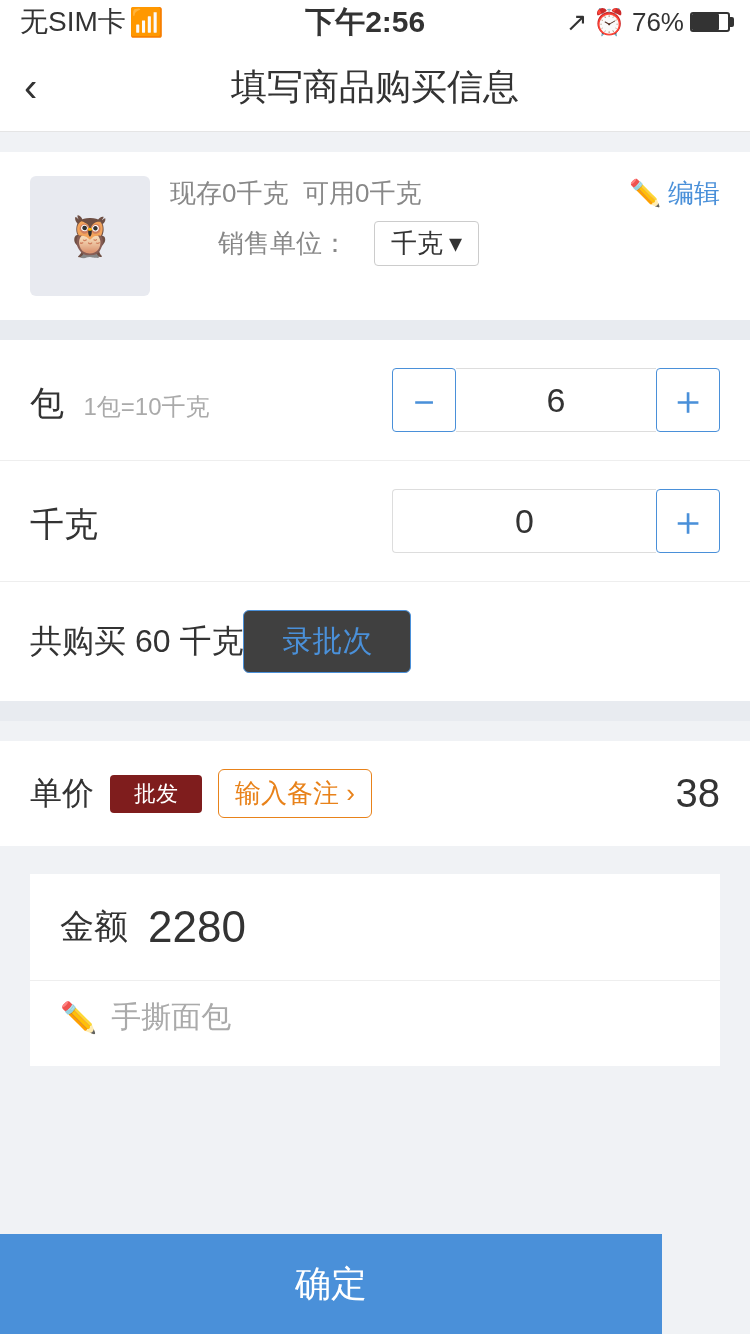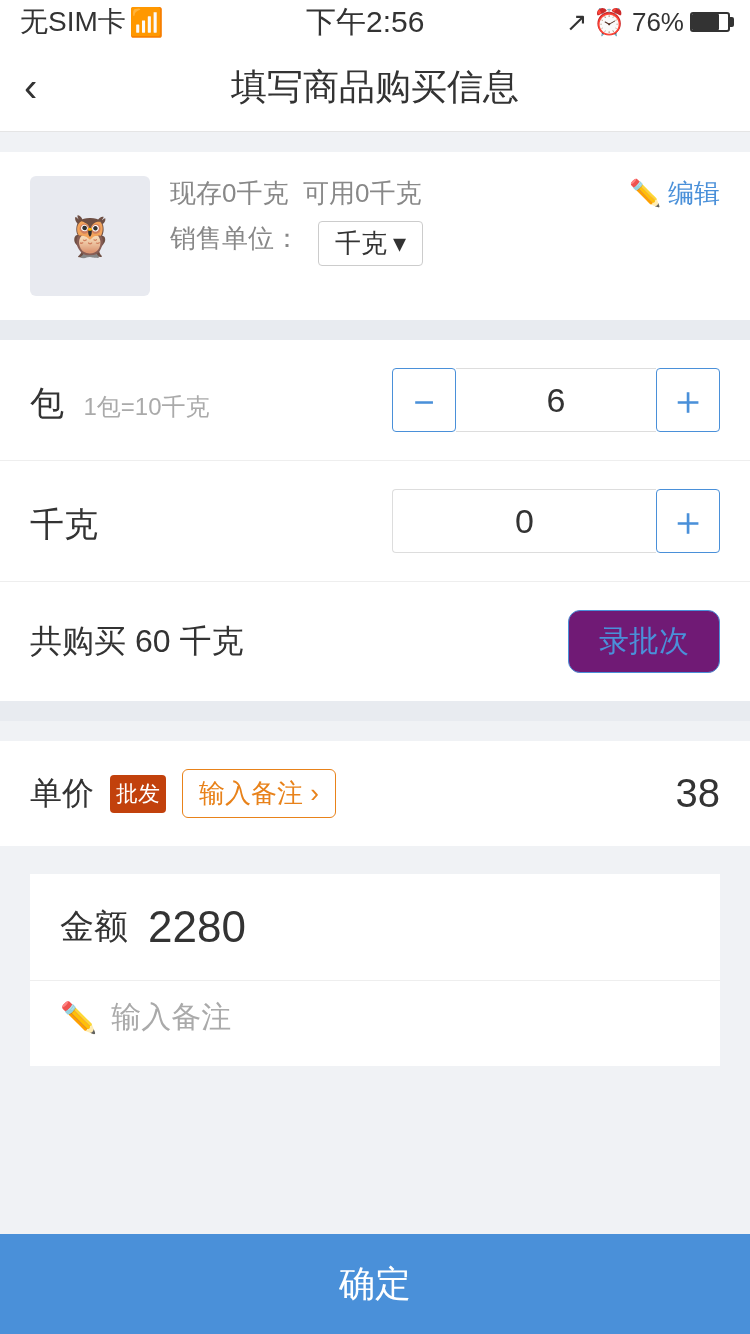--- a/index.html
+++ b/index.html
@@ -19,21 +19,21 @@
       height: 44px;
       background: #fff;
       display: flex;
       align-items: center;
       justify-content: space-between;
       padding: 0 20px;
       font-size: 28px;
       color: #333;
     }
     .status-left { display: flex; align-items: center; gap: 4px; }
-    .status-center { font-weight: 400; font-size: 30px; text-align: right; }
+    .status-center { font-weight: 700; font-size: 30px; text-align: right; }
     .status-right { display: flex; align-items: center; gap: 6px; font-size: 26px; }
     .battery-icon {
       display: inline-block;
       width: 40px;
       height: 20px;
       border: 2px solid #333;
       border-radius: 3px;
       position: relative;
     }
     .battery-icon::after {
@@ -97,21 +97,21 @@
       justify-content: center;
       flex-shrink: 0;
     }
     .owl-logo {
       font-size: 40px;
       color: #8899aa;
     }
     .product-info { flex: 1; }
     .product-name { font-size: 32px; color: #333; margin-bottom: 10px; }
     .product-stock { font-size: 26px; color: #888; margin-bottom: 10px; }
-    .product-unit { font-size: 26px; color: #888; display: flex; align-items: flex-start; gap: 18px; }
+    .product-unit { font-size: 26px; color: #888; display: flex; align-items: center; gap: 26px; margin-left: 48px; }
     .unit-select {
       border: 1px solid #ccc;
       border-radius: 4px;
       padding: 4px 16px;
       font-size: 26px;
       color: #333;
       background: #fff;
       display: inline-flex;
       align-items: center;
       gap: 6px;
@@ -192,50 +192,50 @@
       font-size: 34px;
       color: #333;
       background: #fff;
       border-radius: 4px 0 0 4px;
     }
 
     
     .summary-row {
       display: flex;
       align-items: center;
-      justify-content: space-between;
+      justify-content: flex-start;
       padding: 28px 30px;
       background: #fff;
     }
     .summary-text { font-size: 32px; color: #333; }
     .batch-btn {
       border: 1px solid #4a90d9;
       color: #4a90d9;
-      background: #701a75;
-      border-radius: 12px;
-      padding: 10px 30px;
+      background: #404040;
+      border-radius: 6px;
+      padding: 10px 38px;
       font-size: 30px;
       cursor: pointer;
     }
 
     
     .price-section {
       background: #fff;
       padding: 28px 30px;
       margin-top: 20px;
       display: flex;
       align-items: center;
       gap: 16px;
     }
     .price-label { font-size: 32px; color: #333; }
     .price-badge {
-      background: #c2410c;
+      background: #7f1d1d;
       color: #fff;
       font-size: 22px;
-      padding: 4px 6px;
+      padding: 4px 24px;
       border-radius: 4px;
       text-align: center;
     }
     .price-ref-btn {
       border: 1px solid #e8821a;
       color: #e8821a;
       background: #fff;
       border-radius: 6px;
       padding: 6px 16px;
       font-size: 26px;
@@ -281,21 +281,21 @@
       background: #f0f2f5;
       flex: 1;
       min-height: 300px;
     }
 
     
     .confirm-btn {
       position: fixed;
       bottom: 0;
       left: 0;
-      width: 750px;
+      width: 662px;
       height: 100px;
       background: #4a90d9;
       color: #fff;
       font-size: 36px;
       border: none;
       cursor: pointer;
       display: flex;
       align-items: center;
       justify-content: center;
     }
@@ -385,19 +385,19 @@
   <span class="price-value">38</span>
 </div>
 
 <div class="amount-section">
   <div class="amount-row">
     <span class="amount-label">金额</span>
     <span class="amount-value">2280</span>
   </div>
   <div class="note-row">
     <span class="note-icon">✏️</span>
-    <span class="note-text">输入备注</span>
+    <span class="note-text">手撕面包</span>
   </div>
 </div>
 
 <div class="empty-area" style="height: 340px;"></div>
 
 <button class="confirm-btn">确定</button>
 
 </body></html>

